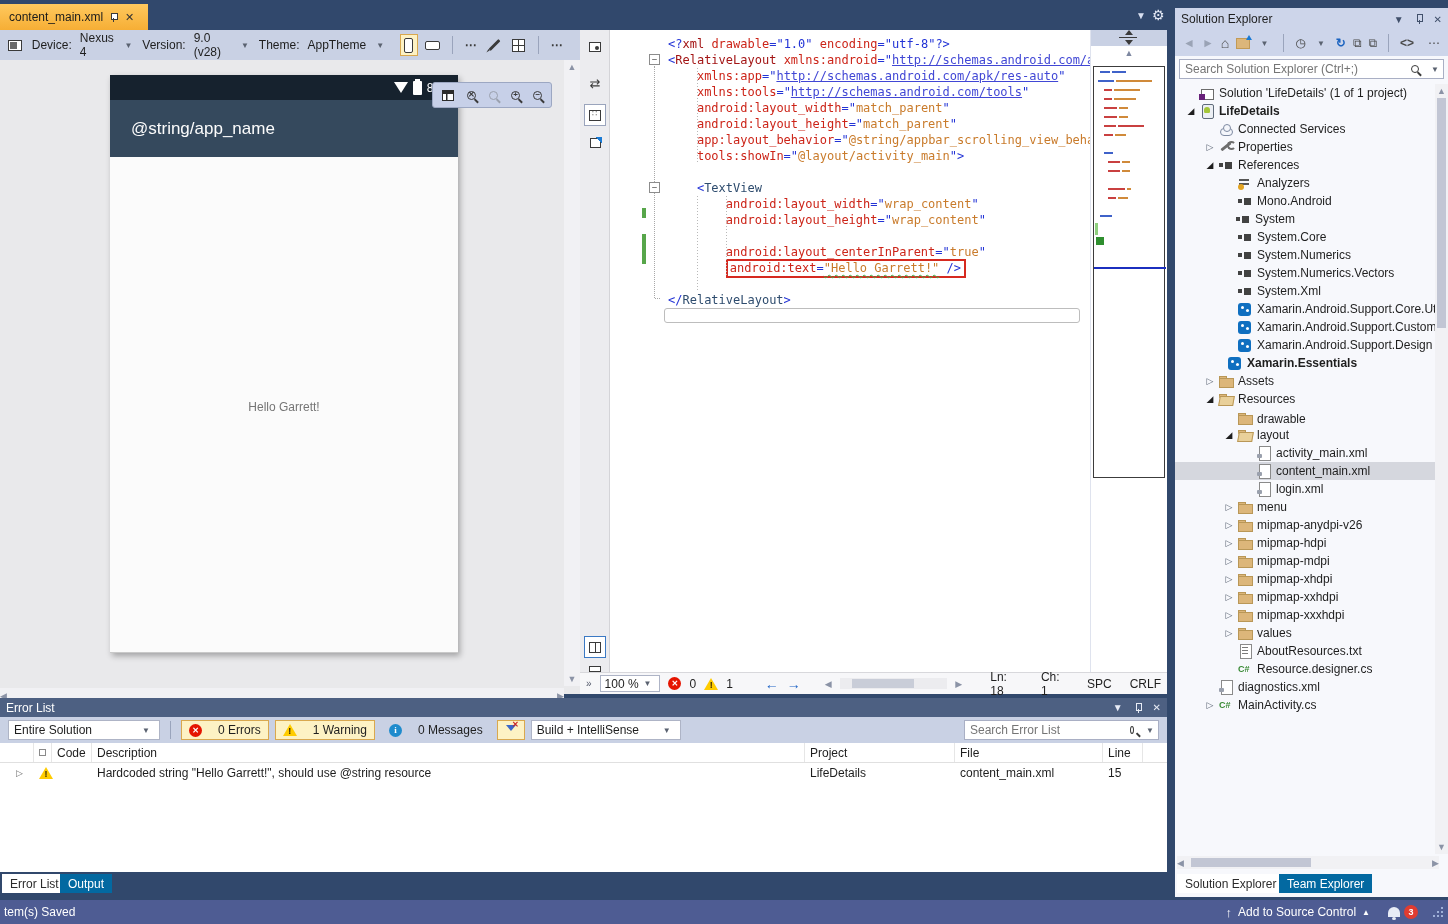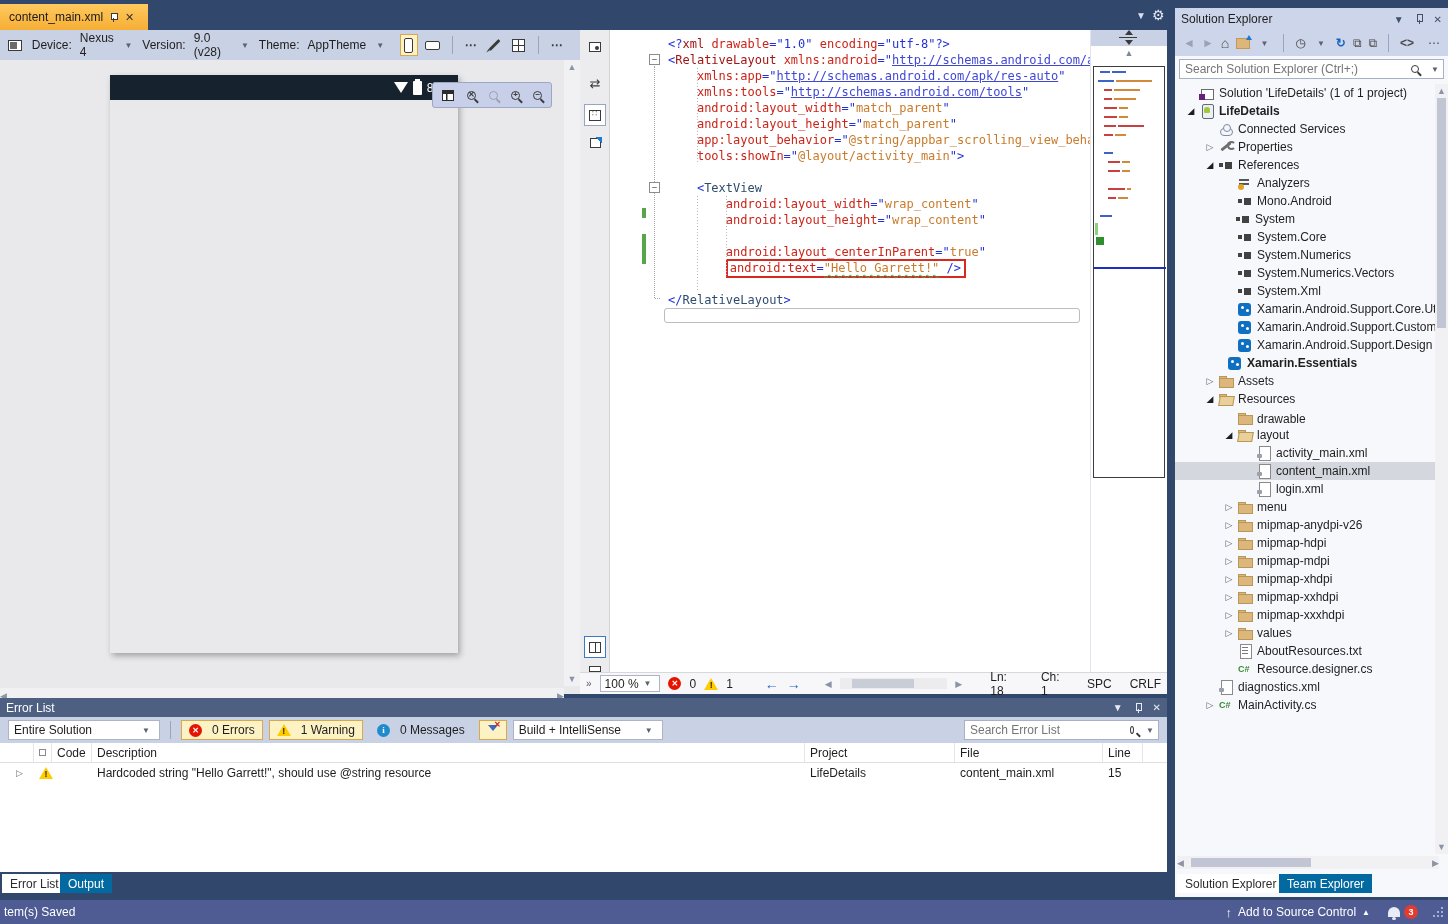--- a/index.html
+++ b/index.html
@@ -134,21 +134,21 @@
   
   #errorlist{left:0;top:698px;width:1167px;height:174px;background:#fff;}
   #el-title{height:19px;background:#4d6082;color:#fff;display:flex;align-items:center;padding:0 6px;}
   #el-title .spacer{flex:1;}
   .title-ico{color:#e8ecf6;font-size:10px;margin-left:10px;}
   .pin-w{width:10px;height:10px;position:relative;display:inline-block;margin-left:10px;}
   .pin-w::before{content:"";position:absolute;left:3px;top:0;width:4px;height:6px;border:1px solid #e8ecf6;}
   .pin-w::after{content:"";position:absolute;left:5px;top:6px;width:1px;height:4px;background:#e8ecf6;}
   #el-toolbar{height:26px;background:#c9d1e4;display:flex;align-items:center;gap:6px;padding:0 8px;}
   .el-select{height:20px;background:#fff;border:1px solid #aeb4c6;display:flex;align-items:center;justify-content:space-between;padding:0 5px;}
-  .el-btn{height:20px;display:flex;align-items:center;gap:10px;padding:0 7px;border:1px solid transparent;}
+  .el-btn{height:20px;display:flex;align-items:center;gap:16px;padding:0 7px;border:1px solid transparent;}
   .el-btn.pressed{background:#fdf2c4;border-color:#d9a84e;}
   .funnel-glyph{width:12px;height:12px;position:relative;}
   .funnel-glyph::before{content:"";position:absolute;left:1px;top:1px;border-left:5px solid transparent;border-right:5px solid transparent;border-top:6px solid #3c68c8;}
   .funnel-glyph::after{content:"✕";position:absolute;right:-2px;top:-4px;color:#c22;font:bold 8px/10px "Liberation Sans",sans-serif;}
   #el-grid-head{height:20px;border-bottom:1px solid #e0e0e0;display:flex;align-items:center;background:#fff;font-size:12px;color:#1e1e1e;}
   .el-col{border-right:1px solid #e6e6e6;height:100%;display:flex;align-items:center;padding-left:5px;}
   #el-row{height:19px;display:flex;align-items:center;background:#fff;}
   .el-cell{height:100%;display:flex;align-items:center;padding-left:5px;}
   .tree-exp{color:#6d6d6d;font-size:9px;}
 
@@ -276,20 +276,26 @@
         <span class="ellipsis-glyph">⋯</span>
       </span>
   </div>
 
   <div class="abs" id="phone">
     <div id="phone-status">
       <span class="wifi-glyph"></span>
       <span class="battery-glyph"></span>
       <span id="phone-time">8:00</span>
     </div>
+    <div id="phone-appbar">
+      <span>@string/app_name</span>
+    </div>
+    <div id="phone-body">
+      <div id="phone-hello">Hello Garrett!</div>
+    </div>
   </div>
 
   <div class="abs" id="float-tools">
     <span class="panels-glyph"></span>
     <span class="mag">✕</span>
     <span class="mag dim"></span>
     <span class="mag">+</span>
     <span class="mag">−</span>
   </div>
 

